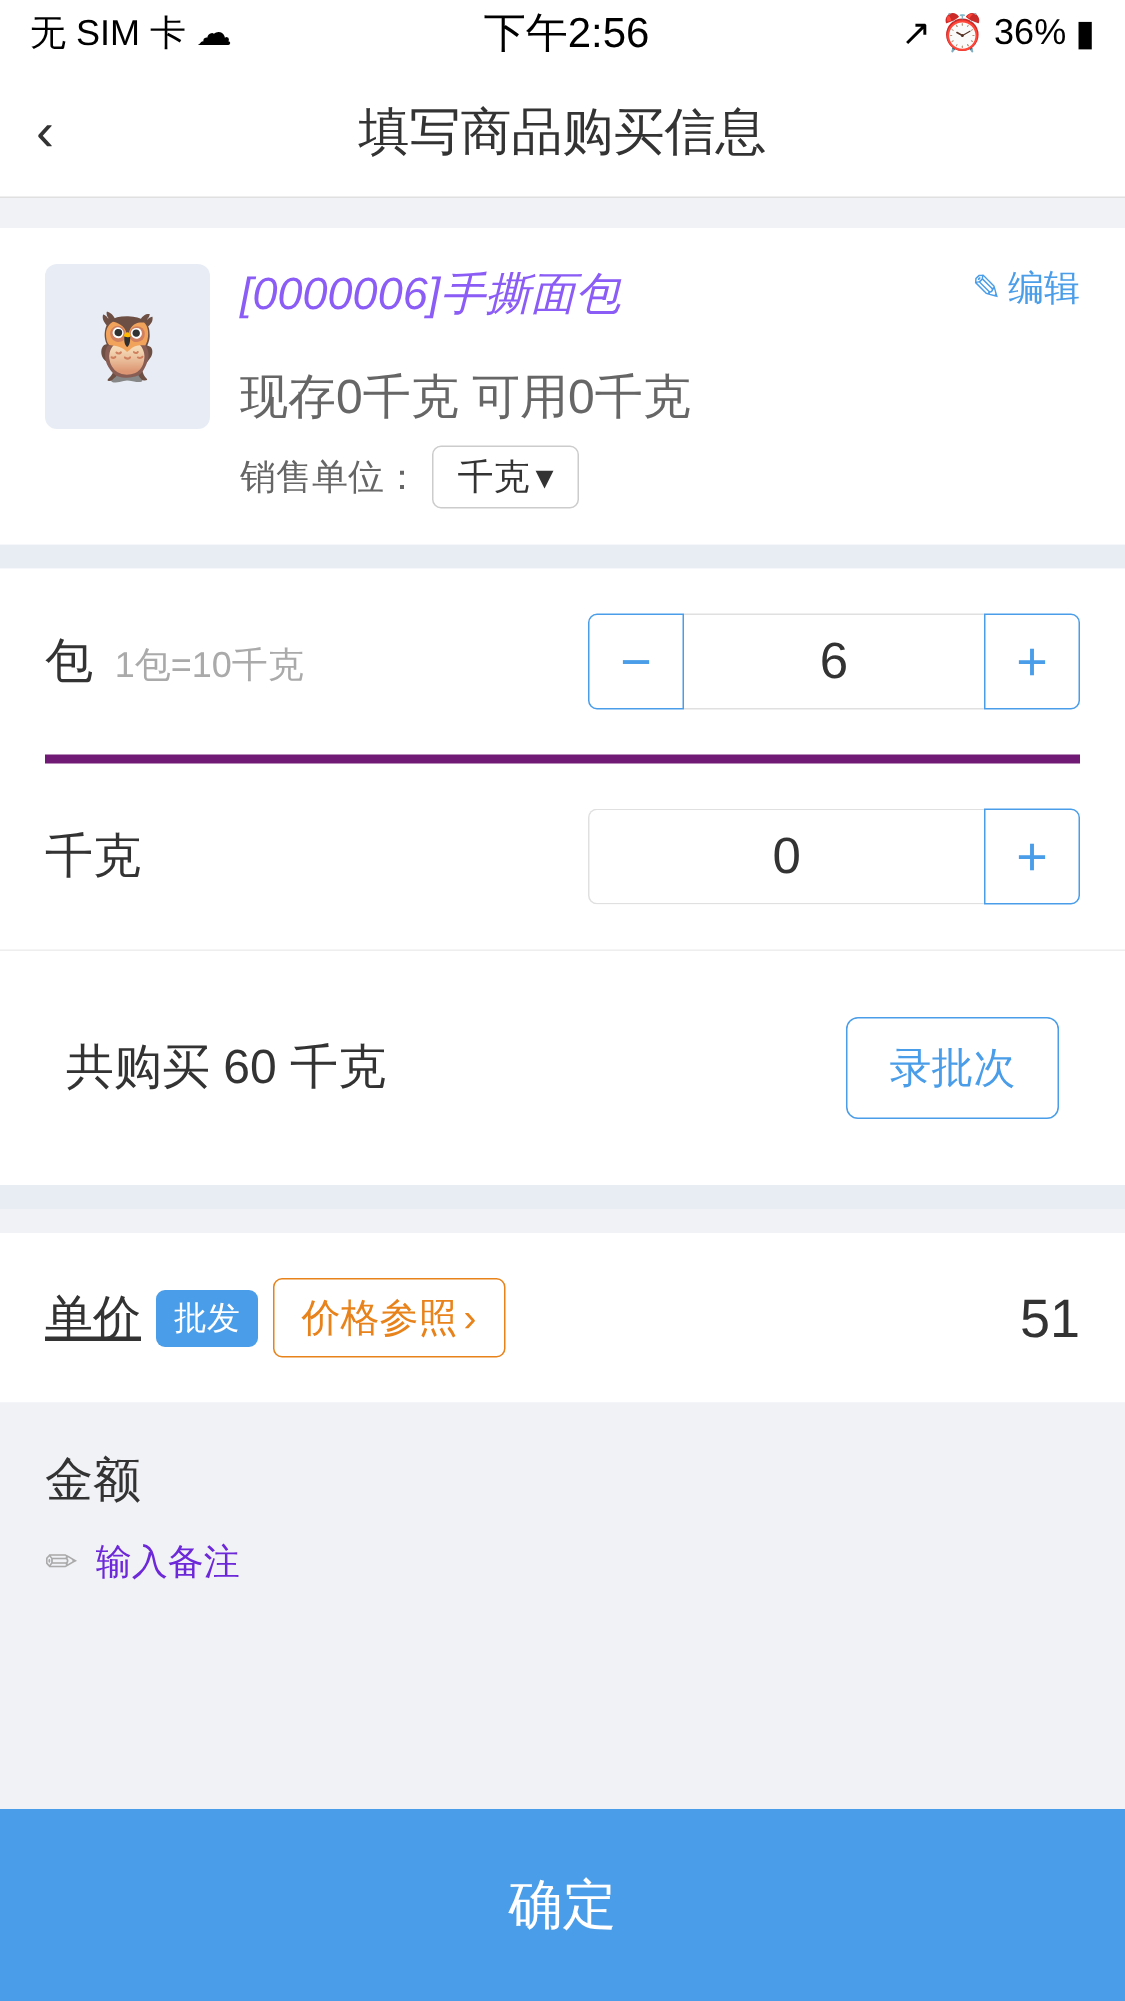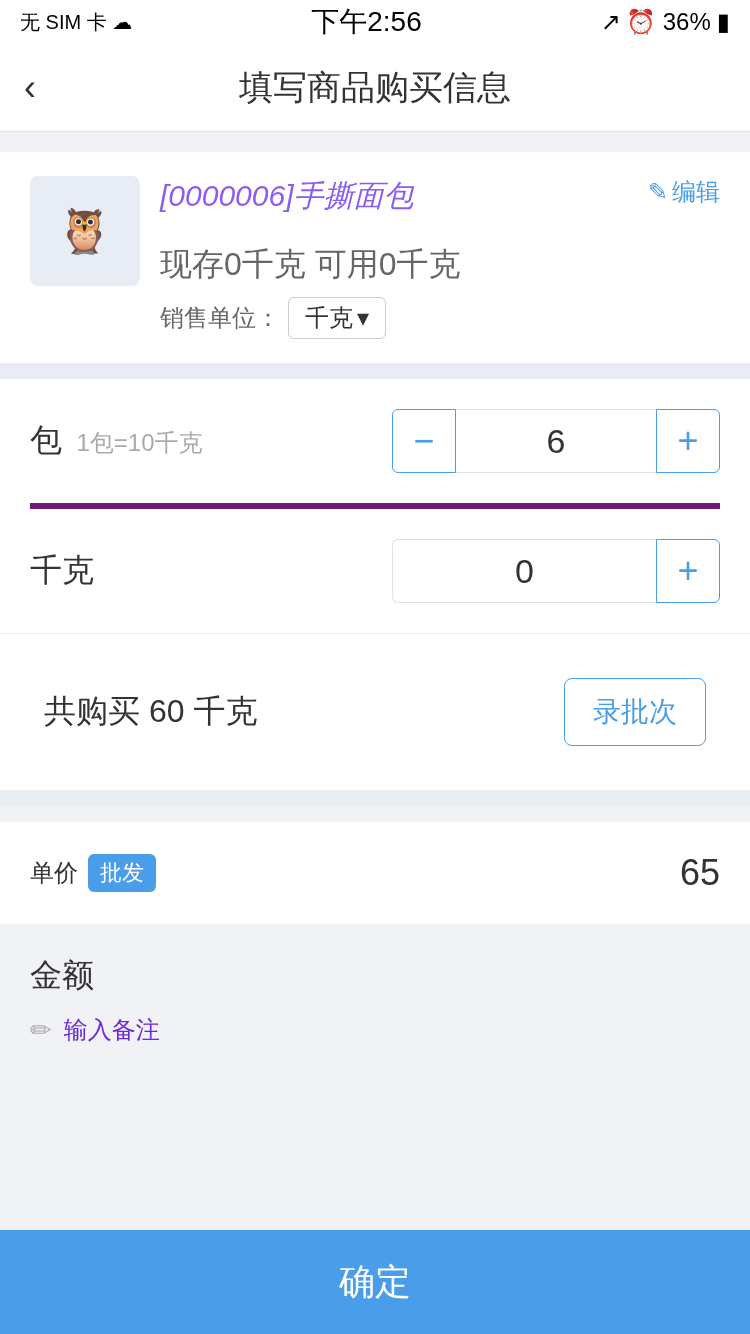--- a/index.html
+++ b/index.html
@@ -17,21 +17,21 @@
       width: 750px;
       height: 44px;
       background: #fff;
       display: flex;
       align-items: center;
       justify-content: space-between;
       padding: 0 20px;
       font-size: 26px;
       color: #000;
     }
-    .status-left { display: flex; align-items: center; gap: 8px; font-size: 20px; }
+    .status-left { display: flex; align-items: center; gap: 8px; font-size: 24px; }
     .status-center { font-size: 28px; font-weight: 500; }
     .status-right { display: flex; align-items: center; gap: 6px; font-size: 24px; }
 
     
     .nav-bar {
       width: 750px;
       height: 88px;
       background: #fff;
       display: flex;
       align-items: center;
@@ -207,21 +207,21 @@
       padding: 30px;
       display: flex;
       align-items: center;
       justify-content: space-between;
     }
     .price-label-group {
       display: flex;
       align-items: center;
       gap: 10px;
     }
-    .price-label { font-size: 24px; color: #333; }
+    .price-label { font-size: 32px; color: #333; text-decoration: underline; }
     .price-tag {
       background: #4a9de8;
       color: #fff;
       font-size: 22px;
       padding: 4px 12px;
       border-radius: 6px;
     }
     .price-ref-btn {
       border: 1.5px solid #e8821a;
       color: #e8821a;
@@ -259,21 +259,21 @@
     
     .empty-space {
       background: #f0f2f5;
       flex: 1;
       min-height: 300px;
     }
 
     
     .confirm-btn {
       width: 750px;
-      height: 104px;
+      height: 128px;
       background: #4a9de8;
       color: #fff;
       font-size: 36px;
       border: none;
       cursor: pointer;
       display: flex;
       align-items: center;
       justify-content: center;
       position: fixed;
       bottom: 0;
@@ -355,22 +355,26 @@
   <span class="total-label">共购买 60 千克</span>
   <button class="record-batch-btn">录批次</button>
 </div>
 
 <div class="section-divider"></div>
 
 <div class="price-section">
   <div class="price-label-group">
     <span class="price-label">单价</span>
     <span class="price-tag">批发</span>
-  </div>
-  <span class="price-value">65</span>
+    <button class="price-ref-btn">
+      <span>价格参照</span>
+      <span>›</span>
+    </button>
+  </div>
+  <span class="price-value">51</span>
 </div>
 
 <div class="amount-section">
   <div class="amount-row">
     <span class="amount-label">金额</span>
   </div>
   <div class="note-row">
     <span class="note-icon">✏</span>
     <span class="note-text">输入备注</span>
   </div>

